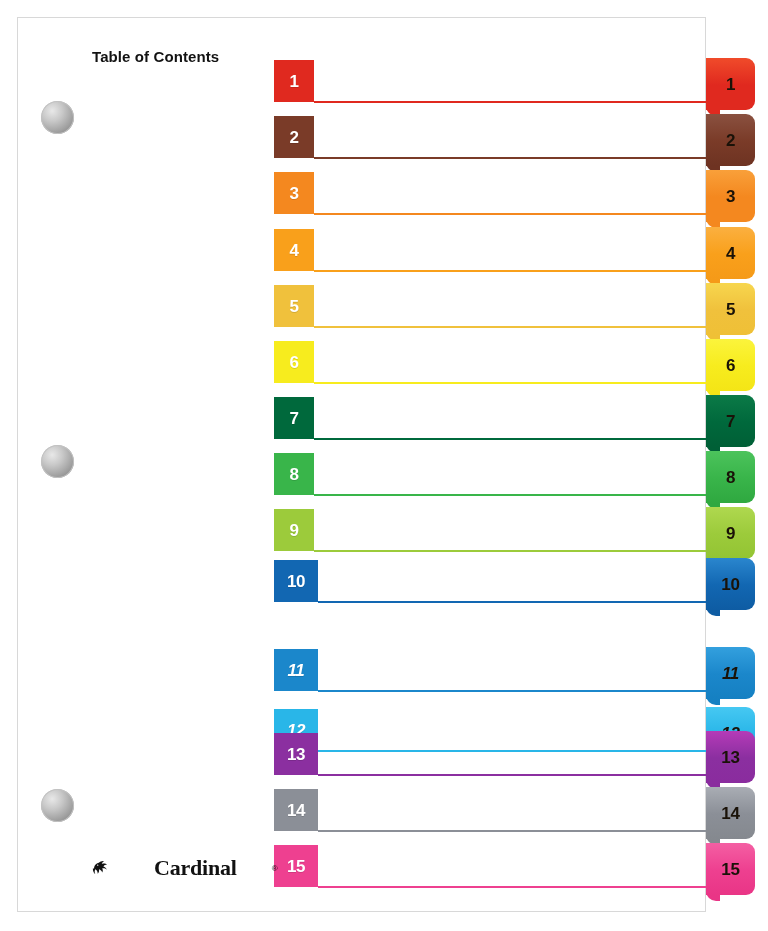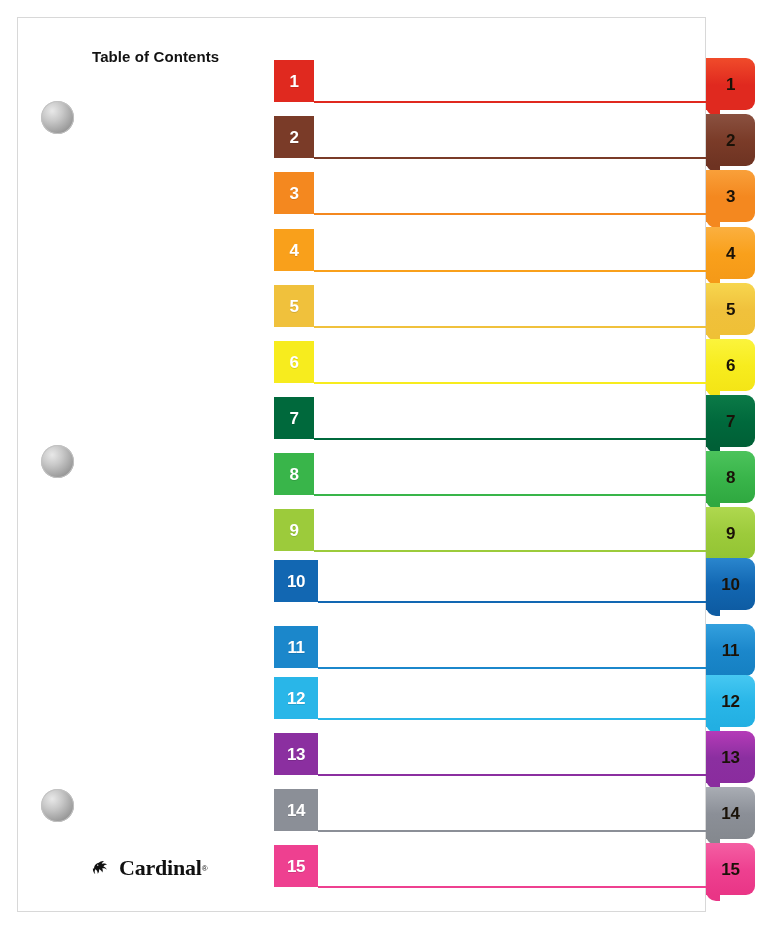--- a/index.html
+++ b/index.html
@@ -72,21 +72,21 @@
     color:#1a1208; font-weight:bold; font-size:17px;
     letter-spacing:-.3px; line-height:1;
   }
   .tab-curl {
     position:absolute; left:706px; top:46px;
     width:14px; height:10px;
     border-radius:0 0 0 10px;
   }
 
   
-  .logo { position:absolute; left:90px; top:853px; height:30px; display:flex; align-items:center; }
+  .logo { position:absolute; left:90px; top:853px; height:30px; display:flex; align-items:center;gap:35px; }
   .logo-mark { width:26px; height:26px; margin-right:3px; }
   .logo-text {
     font-family:"Liberation Serif", serif;
     font-size:22px; font-weight:bold; color:#111;
     letter-spacing:-.2px;
   }
   .logo-reg { font-size:8px; vertical-align:super; color:#111; }
 </style>
 </head>
 <body>
@@ -198,31 +198,31 @@
       <div class="row" style="top: 560px;">
         <div class="blk wide" style="background: rgb(18, 103, 178);">
           <span class="blk-num">10</span>
         </div>
         <div class="rule" style="left: 318px; width: 398px; background: rgb(18, 103, 178);"></div>
         <div class="tab-curl" style="background: rgb(14, 92, 163);"></div>
         <div class="tab" style="background: linear-gradient(rgb(42, 134, 206) 0%, rgb(18, 103, 178) 52%, rgb(14, 92, 163) 100%);">
           <span class="tab-num">10</span>
         </div>
       </div>
-      <div class="row" style="top: 626px;">
+      <div class="row" style="top: 649px; font-style: italic;">
         <div class="blk wide" style="background: rgb(27, 135, 203);">
           <span class="blk-num">11</span>
         </div>
         <div class="rule" style="left: 318px; width: 398px; background: rgb(27, 135, 203);"></div>
         <div class="tab-curl" style="background: rgb(21, 128, 194);"></div>
         <div class="tab" style="background: linear-gradient(rgb(51, 160, 222) 0%, rgb(27, 135, 203) 52%, rgb(21, 128, 194) 100%);">
           <span class="tab-num">11</span>
         </div>
       </div>
-      <div class="row" style="top: 677px;">
+      <div class="row" style="top: 709px; font-style: italic;">
         <div class="blk wide" style="background: rgb(41, 182, 232);">
           <span class="blk-num">12</span>
         </div>
         <div class="rule" style="left: 318px; width: 398px; background: rgb(41, 182, 232);"></div>
         <div class="tab-curl" style="background: rgb(34, 175, 226);"></div>
         <div class="tab" style="background: linear-gradient(rgb(70, 200, 242) 0%, rgb(41, 182, 232) 52%, rgb(34, 175, 226) 100%);">
           <span class="tab-num">12</span>
         </div>
       </div>
       <div class="row" style="top: 733px;">

